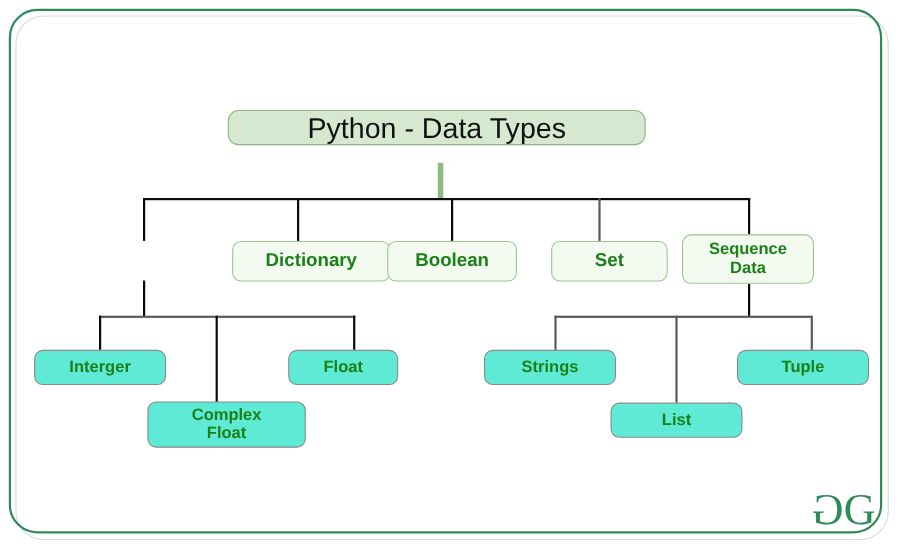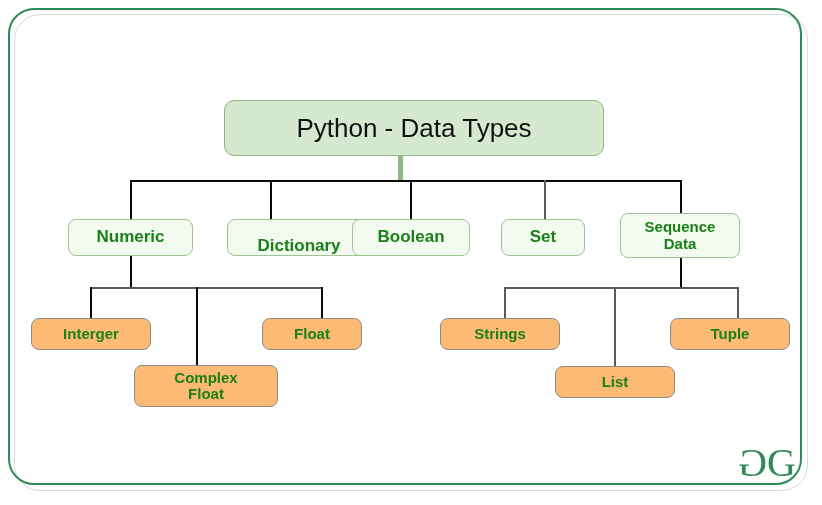--- a/index.html
+++ b/index.html
@@ -71,21 +71,21 @@
   .node.cat {
     background: #f3fbf1;
     border: 1px solid #9ec492;
     color: #1a8017;
     font-size: 17px;
     font-weight: bold;
   }
 
   
   .node.leaf {
-    background: #fdba74;
+    background: #5eead4;
     border: 1px solid #8a8a8a;
     color: #1a8017;
     font-size: 15px;
     font-weight: bold;
   }
 
   .node .label2 {
     display: block;
   }
 
@@ -139,37 +139,34 @@
   <div class="ln" style="left:90px; top:287px; width:2px; height:31px;"></div>
   <div class="ln" style="left:196px; top:287px; width:2px; height:79px;"></div>
   <div class="ln" style="left:321px; top:287px; width:2px; height:31px;"></div>
 
   <div class="ln" style="left:680px; top:258px; width:2px; height:30px;"></div>
   <div class="ln grey" style="left:504px; top:287px; width:234px; height:2px;"></div>
   <div class="ln grey" style="left:504px; top:287px; width:2px; height:31px;"></div>
   <div class="ln grey" style="left:614px; top:287px; width:2px; height:79px;"></div>
   <div class="ln grey" style="left:737px; top:287px; width:2px; height:31px;"></div>
 
-  <div class="node root" style="left:224px; top:100px; width:380px; height:56px;">
+  <div class="node root" style="left:207px; top:100px; width:380px; height:32px;">
     <span>Python - Data Types</span>
   </div>
 
-  <div class="node cat" style="left:68px; top:219px; width:125px; height:37px;">
-    <span>Numeric</span>
-  </div>
-
-  <div class="node cat" style="left:227px; top:219px; width:144px; height:37px;align-items:flex-end;">
+
+  <div class="node cat" style="left:211px; top:219px; width:144px; height:37px;">
     <span>Dictionary</span>
   </div>
 
   <div class="node cat" style="left:352px; top:219px; width:118px; height:37px;text-align:center;">
     <span>Boolean</span>
   </div>
 
-  <div class="node cat" style="left:501px; top:219px; width:84px; height:37px;">
+  <div class="node cat" style="left:501px; top:219px; width:106px; height:37px;">
     <span>Set</span>
   </div>
 
   <div class="node cat" style="left:620px; top:213px; width:120px; height:45px; font-size:15px;">
     <span>
       <span class="label2">Sequence</span>
       <span class="label2">Data</span>
     </span>
   </div>
 

